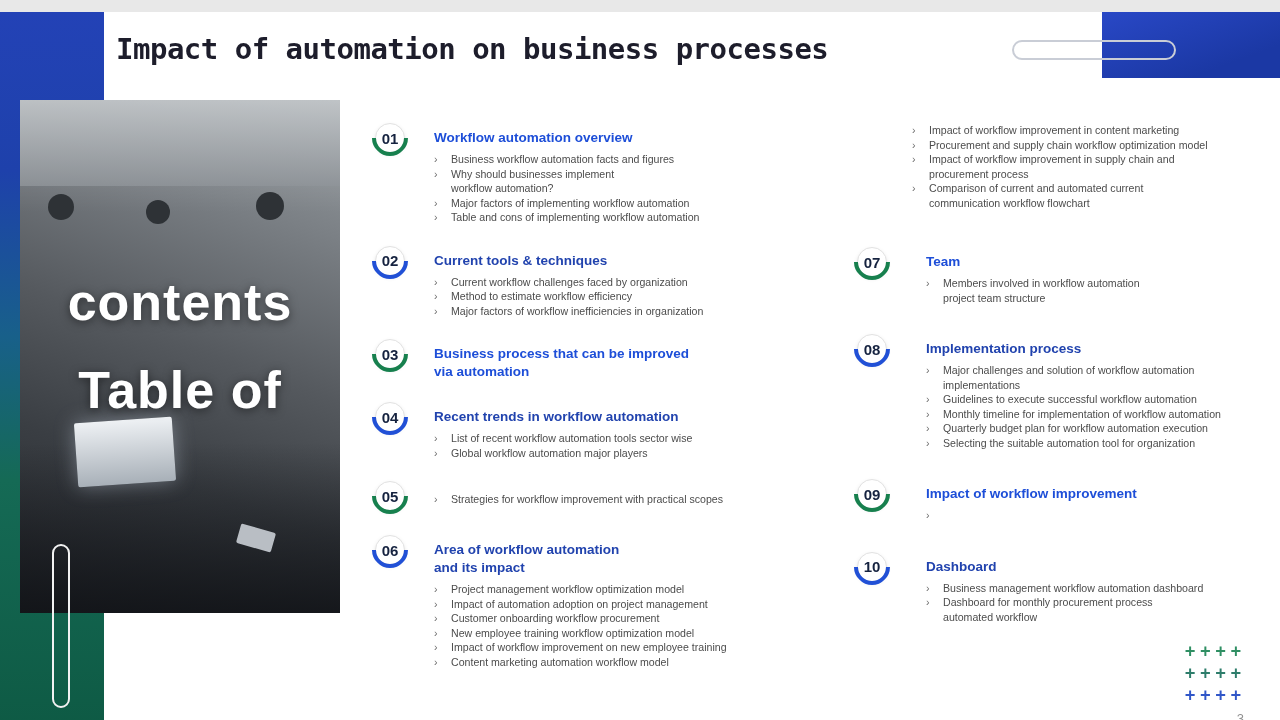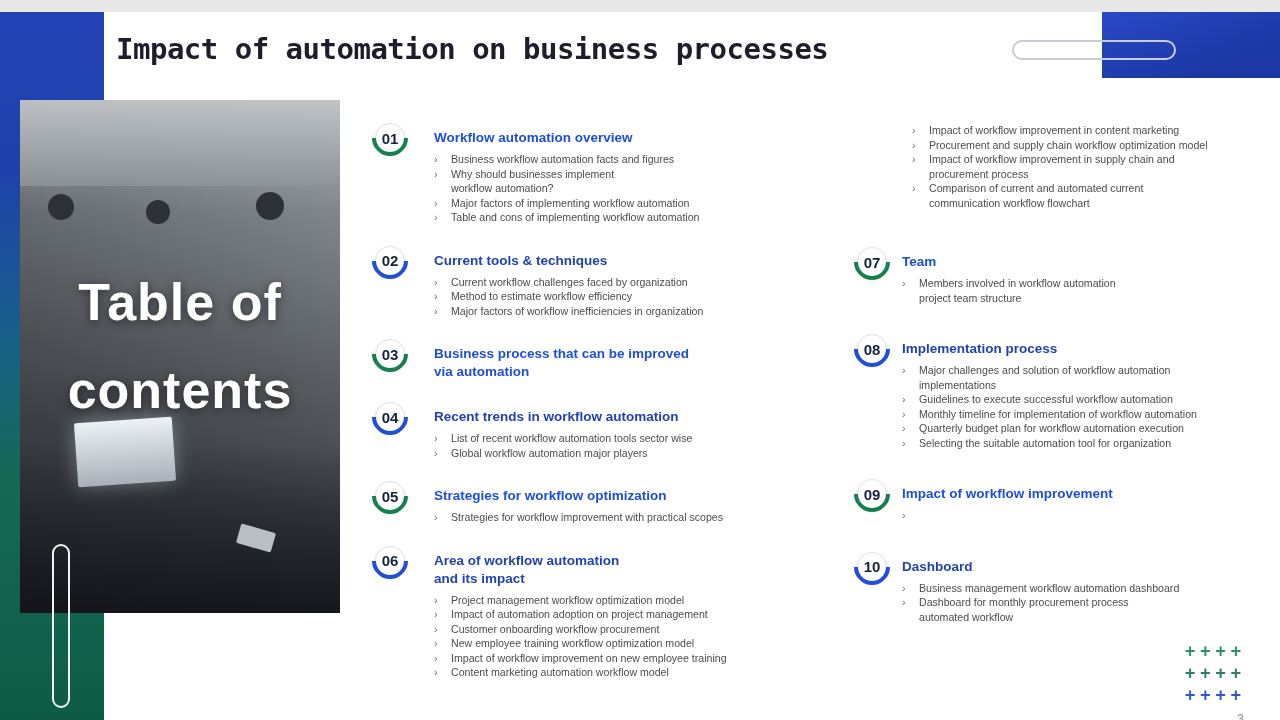--- a/index.html
+++ b/index.html
@@ -45,21 +45,21 @@
 
   .capsule{position:absolute;left:52px;top:532px;width:14px;height:160px;
            border:2px solid #f2f2f2;border-radius:10px;z-index:3;}
 
   
   .col-left{position:absolute;left:372px;top:108px;width:412px;}
   .col-right{position:absolute;left:854px;top:106px;width:424px;}
 
   .section{display:flex;align-items:flex-start;}
   .col-left .section{gap:26px;margin-bottom:18px;}
-  .col-right .section{gap:12px;margin-bottom:26px;}
+  .col-right .section{gap:36px;margin-bottom:26px;}
 
   
   .badge{position:relative;width:36px;height:36px;flex:0 0 36px;}
   .badge .ring{position:absolute;inset:3px;border:1px solid #e2e2e2;border-radius:50%;
                background:#ffffff;box-shadow:0 2px 4px rgba(0,0,0,.10);}
   .badge .arc{position:absolute;inset:0;border-radius:50%;border:4px solid transparent;
               transform:rotate(-45deg);}
   .badge.green .arc{border-bottom-color:#17804e;border-left-color:#17804e;}
   .badge.blue .arc{border-bottom-color:#2150d6;border-left-color:#2150d6;}
   .badge .num{position:absolute;inset:0;display:flex;align-items:center;justify-content:center;
@@ -97,22 +97,22 @@
 
   <h1 class="slide-title">Impact of automation on business processes</h1>
 
   <div class="photo">
     <span class="person p1"></span>
     <span class="person p2"></span>
     <span class="person p3"></span>
     <span class="laptop"></span>
     <span class="phone"></span>
     <div class="hero">
+      <span class="hero-line">contents</span>
       <span class="hero-line">Table of</span>
-      <span class="hero-line">contents</span>
     </div>
   </div>
 
   <div class="capsule"></div>
 
   <div class="col-left" id="col-left">
       <div class="section">
         <div class="badge green">
           <div class="ring"></div>
           <div class="arc"></div>
@@ -204,23 +204,20 @@
           </div>
         </div>
       </div>
       <div class="section">
         <div class="badge green">
           <div class="ring"></div>
           <div class="arc"></div>
           <div class="num">05</div>
         </div>
         <div class="sec-body">
-          <div class="sec-title green">
-            <span class="tline">Strategies for workflow optimization</span>
-          </div>
           <div class="bullets">
             <div class="bullet">
               <span class="chev">›</span>
               <span class="btxt">Strategies for workflow improvement with practical scopes</span>
             </div>
           </div>
         </div>
       </div>
       <div class="section">
         <div class="badge blue">

